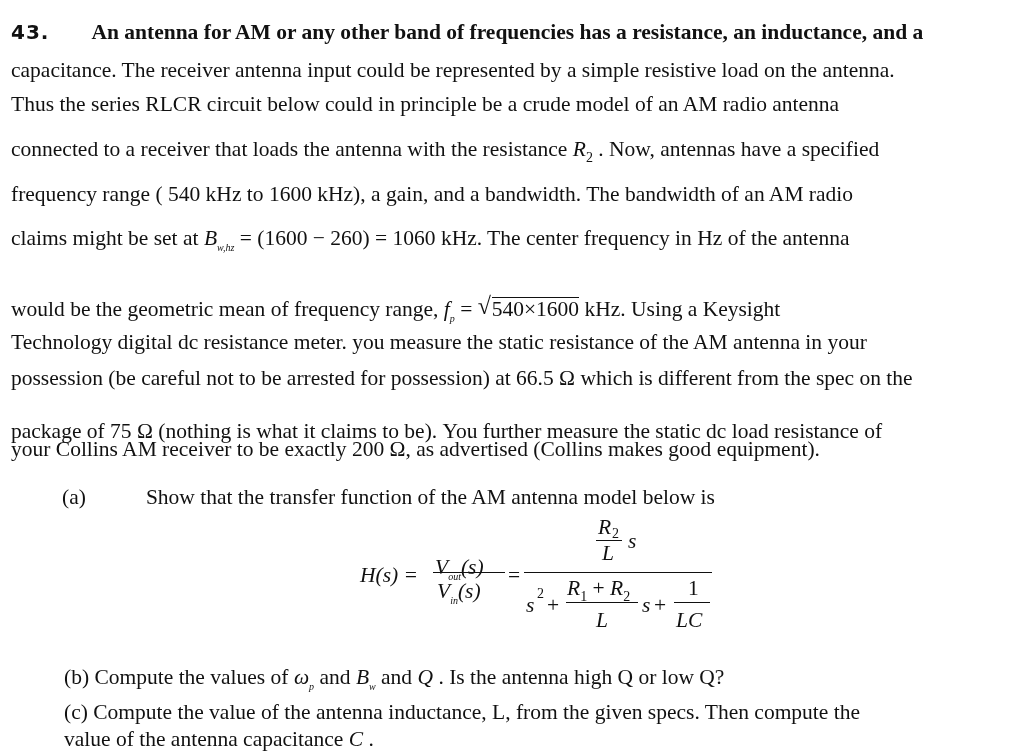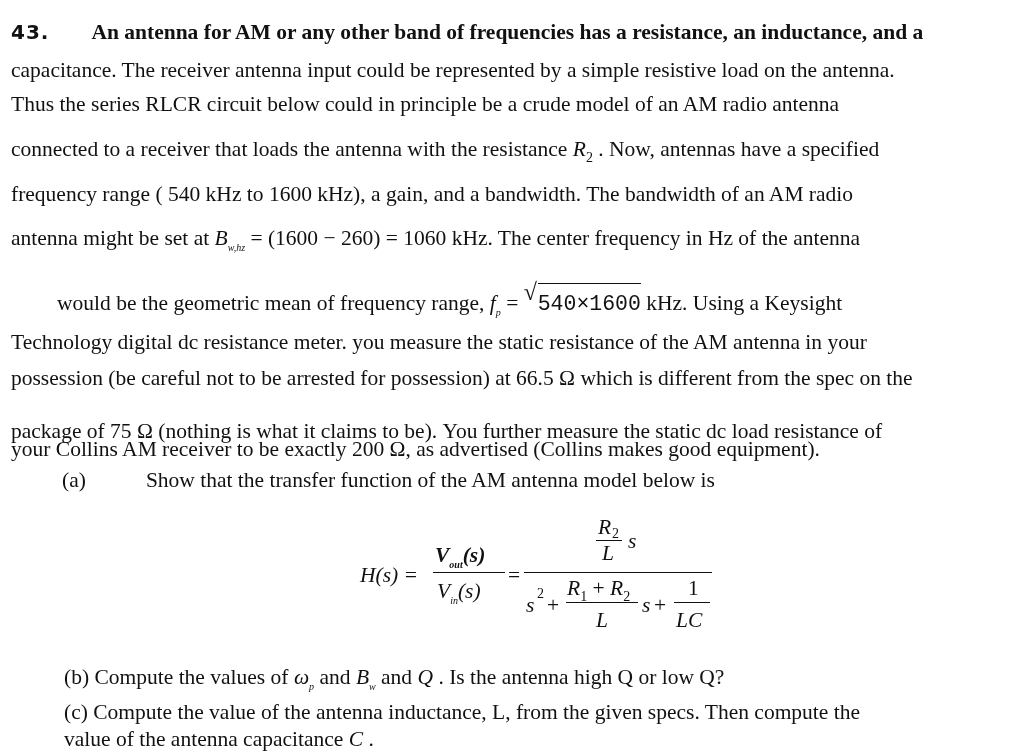--- a/index.html
+++ b/index.html
@@ -7,57 +7,57 @@
     width: 1024px; height: 755px; overflow: hidden; position: relative;
     font-family: "Liberation Serif", serif; color: #111111; font-size: 21.5px;
   }
   .line { position: absolute; left: 11px; white-space: nowrap; line-height: 1; }
   .num { font-family: "DejaVu Sans", sans-serif; font-size: 20px; letter-spacing: 1px; }
   .it { font-style: italic; }
   sub.s { font-size: 14px; vertical-align: -6px; font-style: normal; }
   sub.si { font-size: 10px; vertical-align: -6px; font-style: italic; }
   .sqrt { display: inline-block; position: relative; padding-left: 14px; }
   .sqrt .rad { position: absolute; left: 0; top: -3px; font-size: 24px; }
-  .sqrt .over { border-top: 1.5px solid #111; padding-top: 10px; display: inline-block; font-family: Liberation Mono, monospace; }
+  .sqrt .over { border-top: 1.5px solid #111; padding-top: 1px; display: inline-block; }
   .formula { position: absolute; left: 360px; top: 515px; width: 360px; height: 125px; }
   .ab { position: absolute; white-space: nowrap; line-height: 1; }
 </style>
 </head>
 <body>
 
 <div>
   <div class="line" style="top:22px;font-weight:bold;">
     <span class="num">43.</span><span style="display:inline-block;width:42px;"></span><span>An antenna for AM or any other band of frequencies has a resistance, an inductance, and a</span>
   </div>
   <div class="line" style="top:60px;">capacitance.  The receiver antenna input could be represented by a simple resistive load on the antenna.</div>
   <div class="line" style="top:94px;">Thus the series RLCR circuit below could in principle be a crude model of an AM radio antenna</div>
 
   <div class="line" style="top:139px;">
     <span>connected to a receiver that loads the antenna with the resistance </span><span class="it">R</span><sub class="s">2</sub><span> .  Now, antennas have a specified</span>
   </div>
   <div class="line" style="top:184px;">frequency range ( 540  kHz to 1600  kHz), a gain, and a bandwidth.  The bandwidth of an AM radio</div>
   <div class="line" style="top:228px;">
-    <span>antenna might be set at </span><span class="it">B</span><sub class="si">w,hz</sub><span> = (1600 − 260) = 1060  kHz.  The center frequency in Hz of the antenna</span>
+    <span>claims might be set at </span><span class="it">B</span><sub class="si">w,hz</sub><span> = (1600 − 260) = 1060  kHz.  The center frequency in Hz of the antenna</span>
   </div>
-  <div class="line" style="top:283px;margin-left:46px;">
+  <div class="line" style="top:297px;">
     <span>would be the geometric mean of frequency range,  </span><span class="it">f</span><sub class="si">p</sub><span> = </span><span class="sqrt"><span class="rad">√</span><span class="over">540×1600</span></span><span>  kHz.  Using a Keysight</span>
   </div>
   <div class="line" style="top:332px;">Technology digital dc resistance meter. you measure the static resistance of the AM antenna in your</div>
   <div class="line" style="top:368px;">possession (be careful not to be arrested for possession) at 66.5 Ω which is different from the spec on the</div>
   <div class="line" style="top:403px;margin-top:18px;">package of 75 Ω (nothing is what it claims to be).  You further measure the static dc load resistance of</div>
   <div class="line" style="top:439px;">your Collins AM receiver to be exactly 200 Ω, as advertised (Collins makes good equipment).</div>
 
-  <div class="line" style="top:470px; left:62px;">
+  <div class="line" style="top:487px; left:62px;">
     <span>(a)</span><span style="display:inline-block;width:60px;"></span><span>Show that the transfer function of the AM antenna model below is</span>
   </div>
 
   <div class="formula">
     <span class="ab it" style="left:0; top:50px;">H(s) =</span>
 
-    <span class="ab" style="left:75px; top:30px;font-weight:bold;"><span class="it">V</span><sub class="si">out</sub><span class="it">(s)</span></span>
+    <span class="ab" style="left:75px; top:42px;"><span class="it">V</span><sub class="si">out</sub><span class="it">(s)</span></span>
     <span class="ab" style="left:73px; top:57px; width:72px; border-top:1.5px solid #111;"></span>
     <span class="ab" style="left:77px; top:66px;"><span class="it">V</span><sub class="si">in</sub><span class="it">(s)</span></span>
     <span class="ab" style="left:148px; top:50px;">=</span>
 
     <span class="ab it" style="left:238px; top:2px;">R</span>
       <sub class="ab s" style="left:252px; top:12px;">2</sub>
     <span class="ab" style="left:236px; top:25px; width:26px; border-top:1.5px solid #111;"></span>
     <span class="ab it" style="left:242px; top:28px;">L</span>
     <span class="ab it" style="left:268px; top:16px;">s</span>
 

